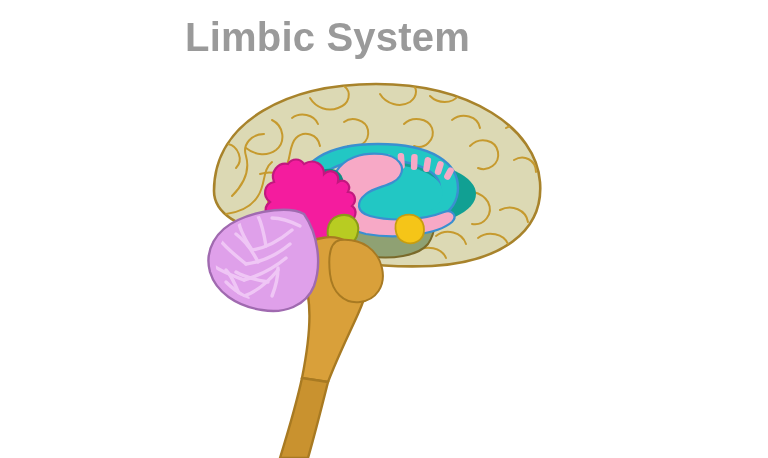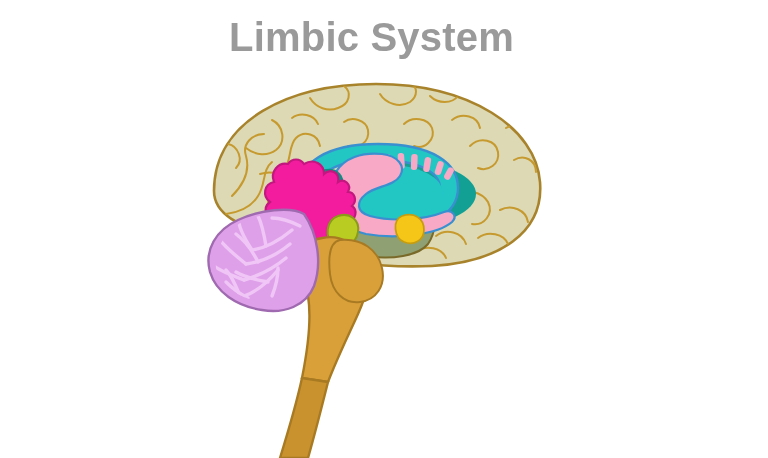--- a/index.html
+++ b/index.html
@@ -28,21 +28,20 @@
     left: 0;
     width: 655px;
     text-align: center;
     font-family: "Liberation Sans", sans-serif;
     font-size: 40px;
     font-weight: bold;
     letter-spacing: 0.2px;
     color: #9a9a9a;
     line-height: 1.15;
     user-select: none;
-    padding-left: 44px;
   }
   #brain-figure {
     position: absolute;
     left: 0;
     top: 0;
     width: 768px;
     height: 458px;
   }
 </style>
 </head>

